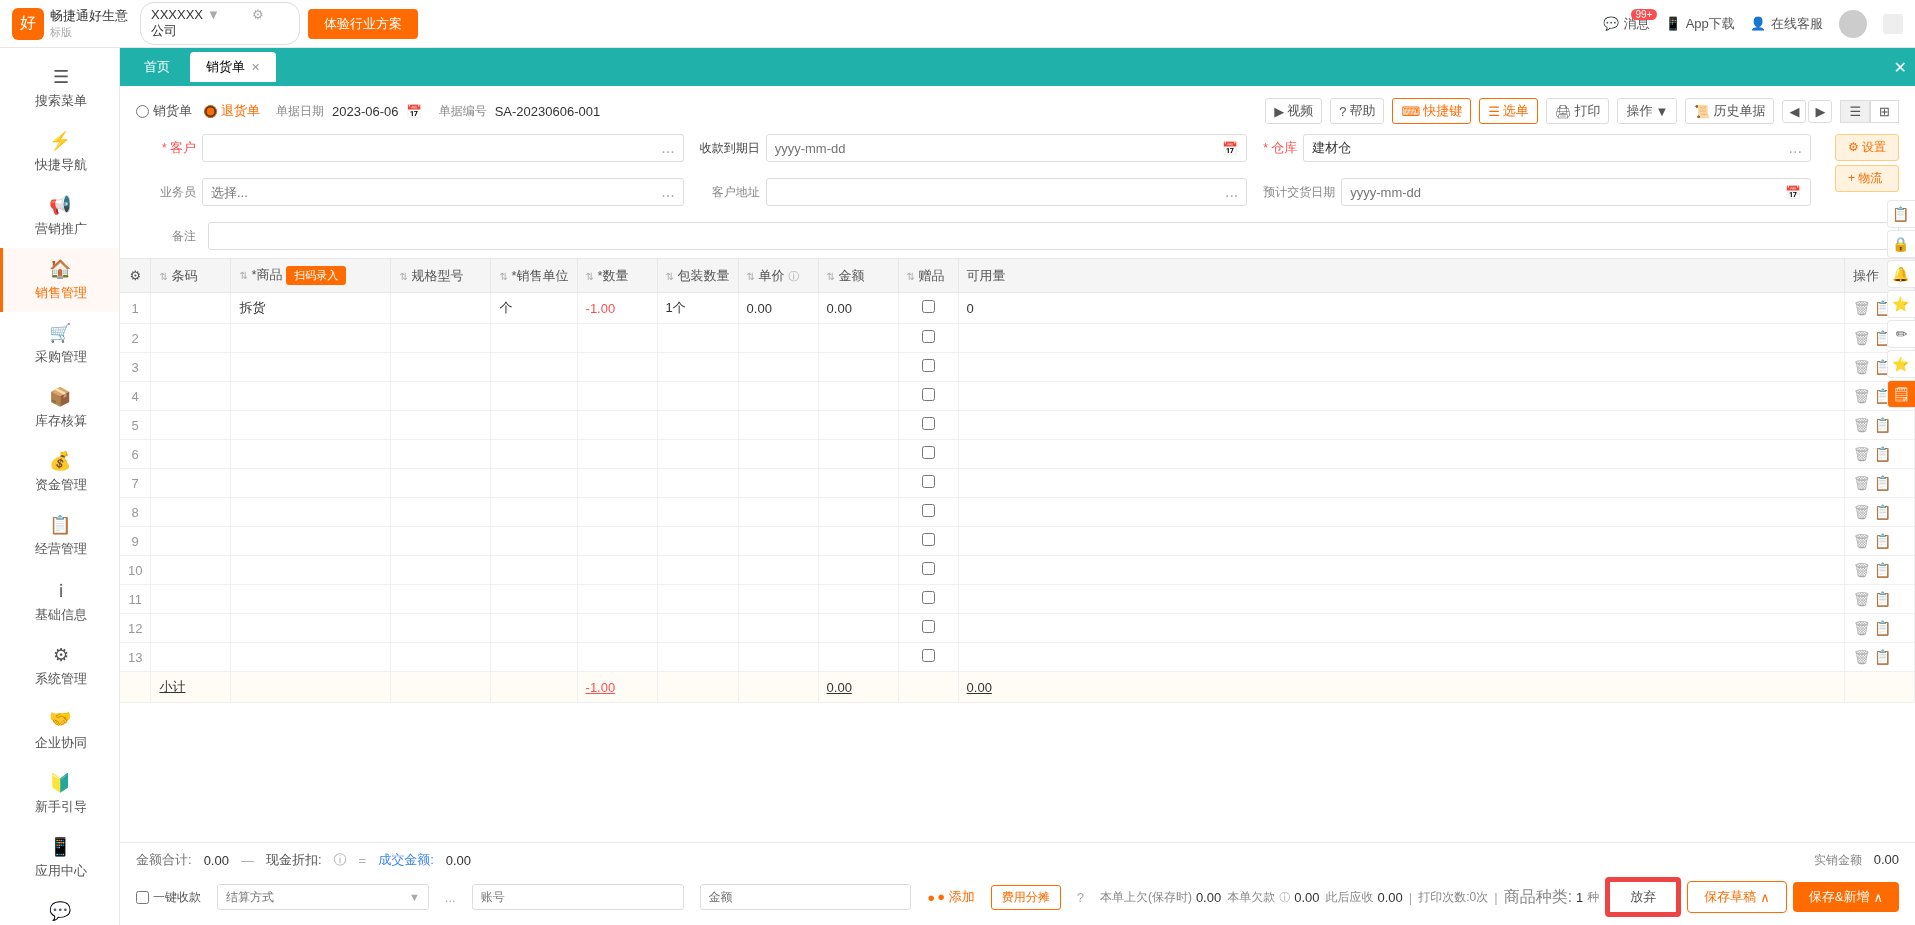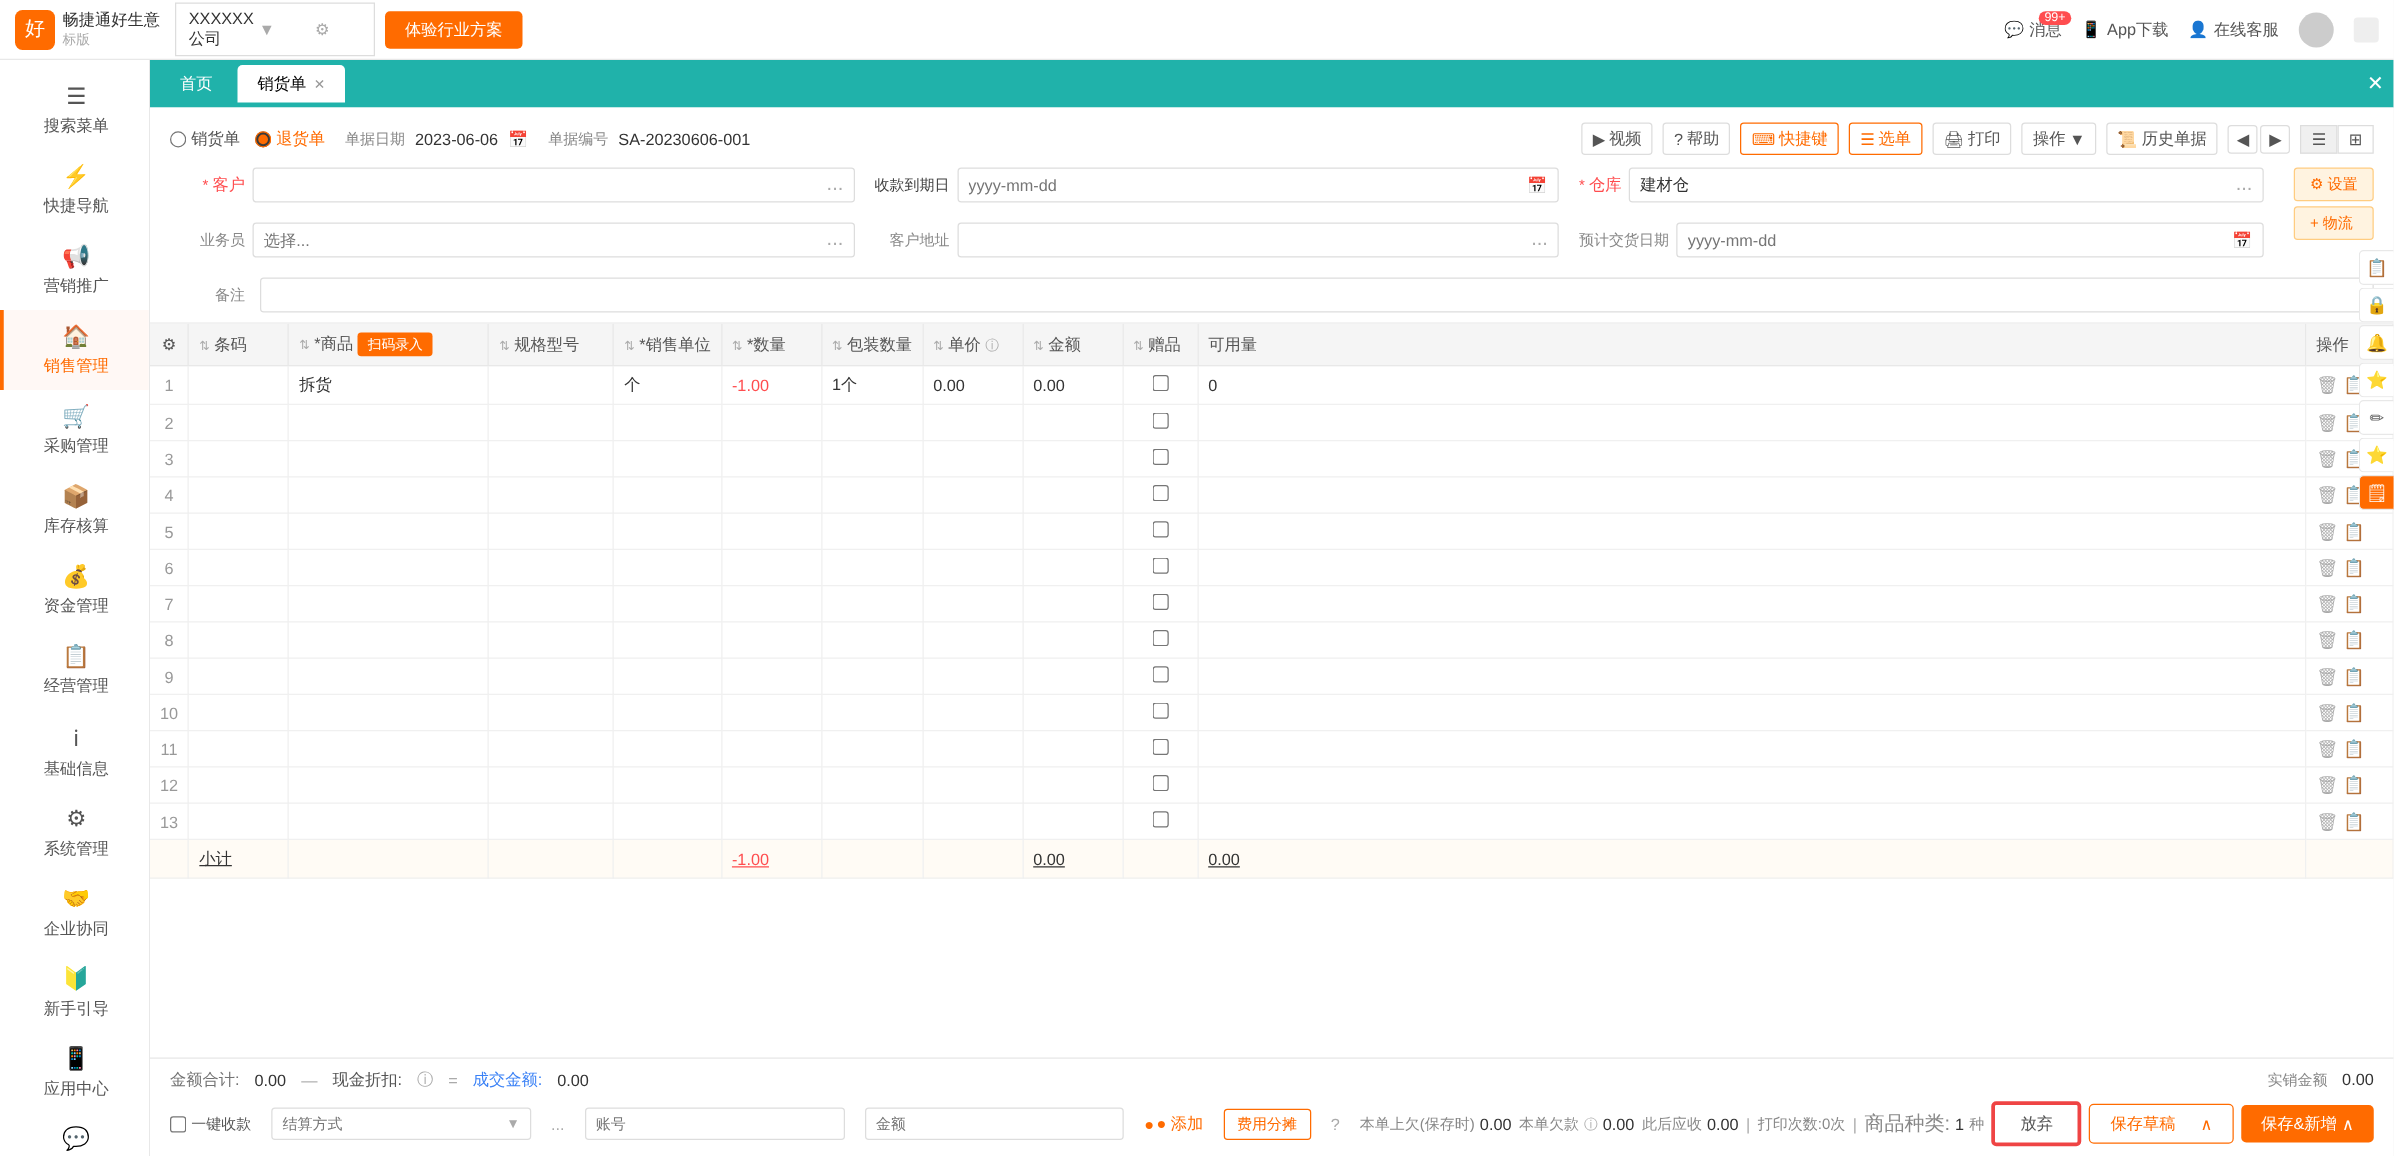--- a/index.html
+++ b/index.html
@@ -32,24 +32,23 @@
       color: #fff;
       font-size: 16px;
     }
     .logo-text {
       font-size: 12px;
       color: #333;
       line-height: 1.3;
     }
     .company-selector {
       display: flex;
-      align-items: center;
       gap: 4px;
       border: 1px solid #ddd;
-      border-radius: 0;
+      border-radius: 14px;
       padding: 4px 10px;
       cursor: pointer;
       min-width: 160px;
     }
     .company-selector span { flex: 1; color: #333; }
     .btn-experience {
       background: #ff6b00;
       color: #fff;
       border: none;
       border-radius: 4px;
@@ -342,37 +341,37 @@
       margin-bottom: 8px;
     }
     .footer-bottom {
       display: flex;
       align-items: center;
       gap: 16px;
     }
     .footer-stat { display: flex; align-items: center; gap: 4px; color: #555; font-size: 12px; }
     .footer-stat .num { color: #333; font-weight: 500; }
     .btn-discard {
-      border: 3px solid #ef4444;
+      border: 5px solid #ef4444;
       background: #fff;
       border-radius: 4px;
       padding: 6px 20px;
       cursor: pointer;
       color: #555;
     }
     .btn-save-draft {
       border: 1px solid #ff6b00;
       background: #fff;
       color: #ff6b00;
       border-radius: 4px;
       padding: 6px 16px;
       cursor: pointer;
       display: flex;
       align-items: center;
-      gap: 20px;
+      gap: 4px;
     }
     .btn-save-new {
       background: #ff6b00;
       color: #fff;
       border: none;
       border-radius: 4px;
       padding: 6px 16px;
       cursor: pointer;
       display: flex;
       align-items: center;

